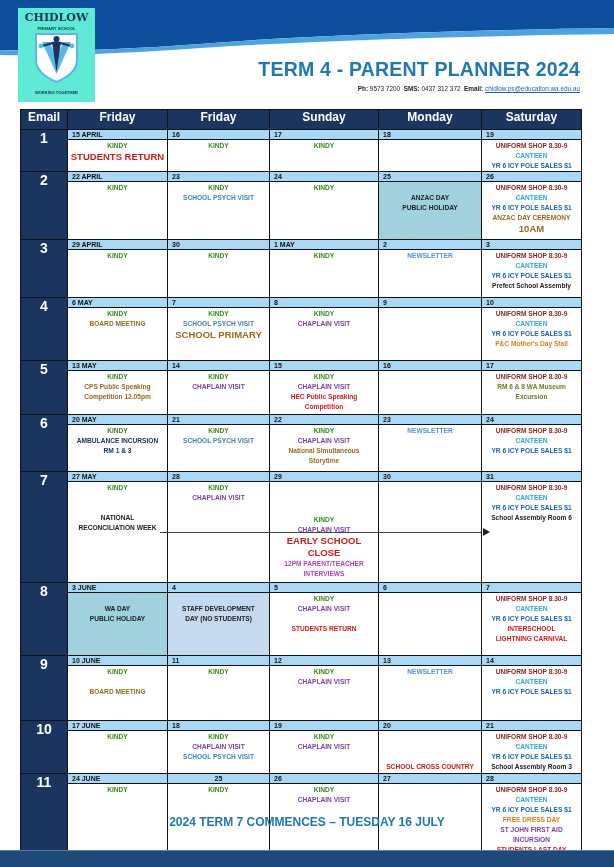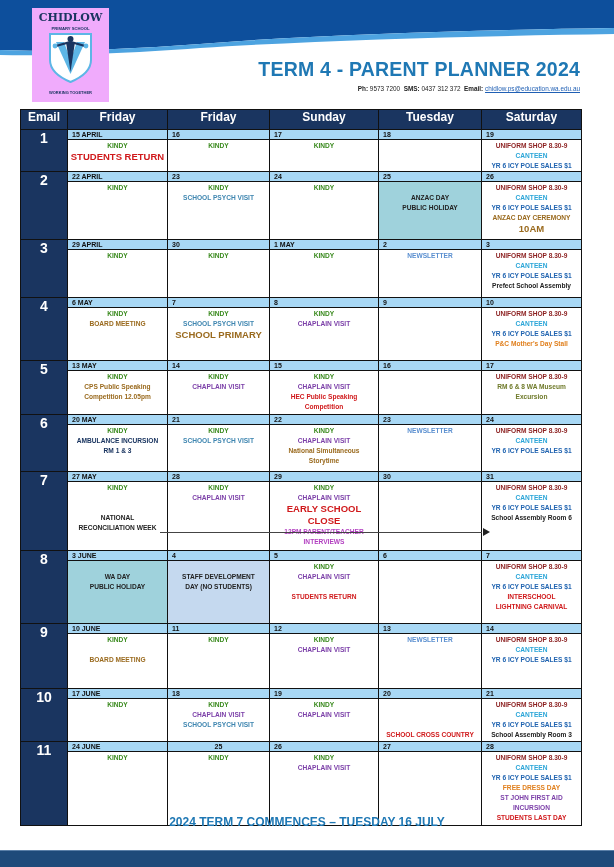--- a/index.html
+++ b/index.html
@@ -1,19 +1,19 @@
 <!DOCTYPE html>
 <html><head>
 <meta charset="utf-8">
 <style>
   html, body { margin:0; padding:0; }
   body { width:614px; height:867px; position:relative; background:#ffffff; overflow:hidden;
          font-family:"Liberation Sans", sans-serif; }
   .top-band { position:absolute; left:0; top:0; width:614px; height:60px; }
-  .logo { position:absolute; left:32px; top:8px; width:77px; height:94px; background:#f0abfc; }
+  .logo { position:absolute; left:18px; top:8px; width:77px; height:94px; background:#5eead4; }
   .title { position:absolute; right:34px; top:58px; font-size:19.5px; font-weight:bold; color:#1f78b4;
            letter-spacing:0.2px; white-space:nowrap; }
   .contact { position:absolute; right:34px; top:85px; font-size:6.4px; color:#222; white-space:nowrap; }
   .contact b { font-weight:bold; }
   .contact .email { color:#1f5fb4; text-decoration:underline; }
   table.planner { position:absolute; left:20px; top:109px; width:561px; border-collapse:collapse; table-layout:fixed; }
   table.planner td, table.planner th { border:1px solid #111; padding:0; vertical-align:top; }
   th.hd { background:#1a3560; color:#fff; font-size:12px; font-weight:bold; height:19px; text-align:center; vertical-align:middle; }
   td.wk { background:#1a3560; color:#fff; font-size:14px; font-weight:bold; text-align:center; padding-top:2px; }
   .date { background:#a8d8f5; font-size:7px; font-weight:bold; color:#111; height:9px; line-height:9px; padding-left:4px; border-bottom:1px solid #111; }
@@ -69,21 +69,21 @@
       <col style="width:109px">
       <col style="width:103px">
       <col style="width:100px">
   </colgroup>
   <thead>
     <tr>
       <th class="hd">Email</th>
       <th class="hd">Friday</th>
       <th class="hd">Friday</th>
       <th class="hd">Sunday</th>
-      <th class="hd">Tuesday</th>
+      <th class="hd">Monday</th>
       <th class="hd">Saturday</th>
     </tr>
   </thead>
   <tbody id="planner-body">
       <tr>
         <td class="wk" style="height: 41px;">1</td>
         <td>
           <div class="date">15 APRIL</div>
           <div class="cell-body" style="height: 30px;">
             <span class="ev" style="color: rgb(58, 138, 30);">KINDY</span>
@@ -323,21 +323,21 @@
         </td>
         <td>
           <div class="date">28</div>
           <div class="cell-body" style="height: 67px;">
             <span class="ev" style="color: rgb(58, 138, 30);">KINDY</span>
             <span class="ev" style="color: rgb(123, 63, 168);">CHAPLAIN VISIT</span>
           </div>
         </td>
         <td>
           <div class="date">29</div>
-          <div class="cell-body" style="height: 67px;">
+          <div class="cell-body" style="height: 67px; margin-top: 32px;">
             <span class="ev" style="color: rgb(58, 138, 30);">KINDY</span>
             <span class="ev" style="color: rgb(123, 63, 168);">CHAPLAIN VISIT</span>
             <span class="ev" style="color: rgb(208, 25, 27); font-size: 9.5px; line-height: 12px;">EARLY SCHOOL CLOSE</span>
             <span class="ev" style="color: rgb(178, 63, 192);">12PM  PARENT/TEACHER</span>
             <span class="ev" style="color: rgb(178, 63, 192);">INTERVIEWS</span>
           </div>
         </td>
         <td>
           <div class="date">30</div>
           <div class="cell-body" style="height: 67px;"></div>

